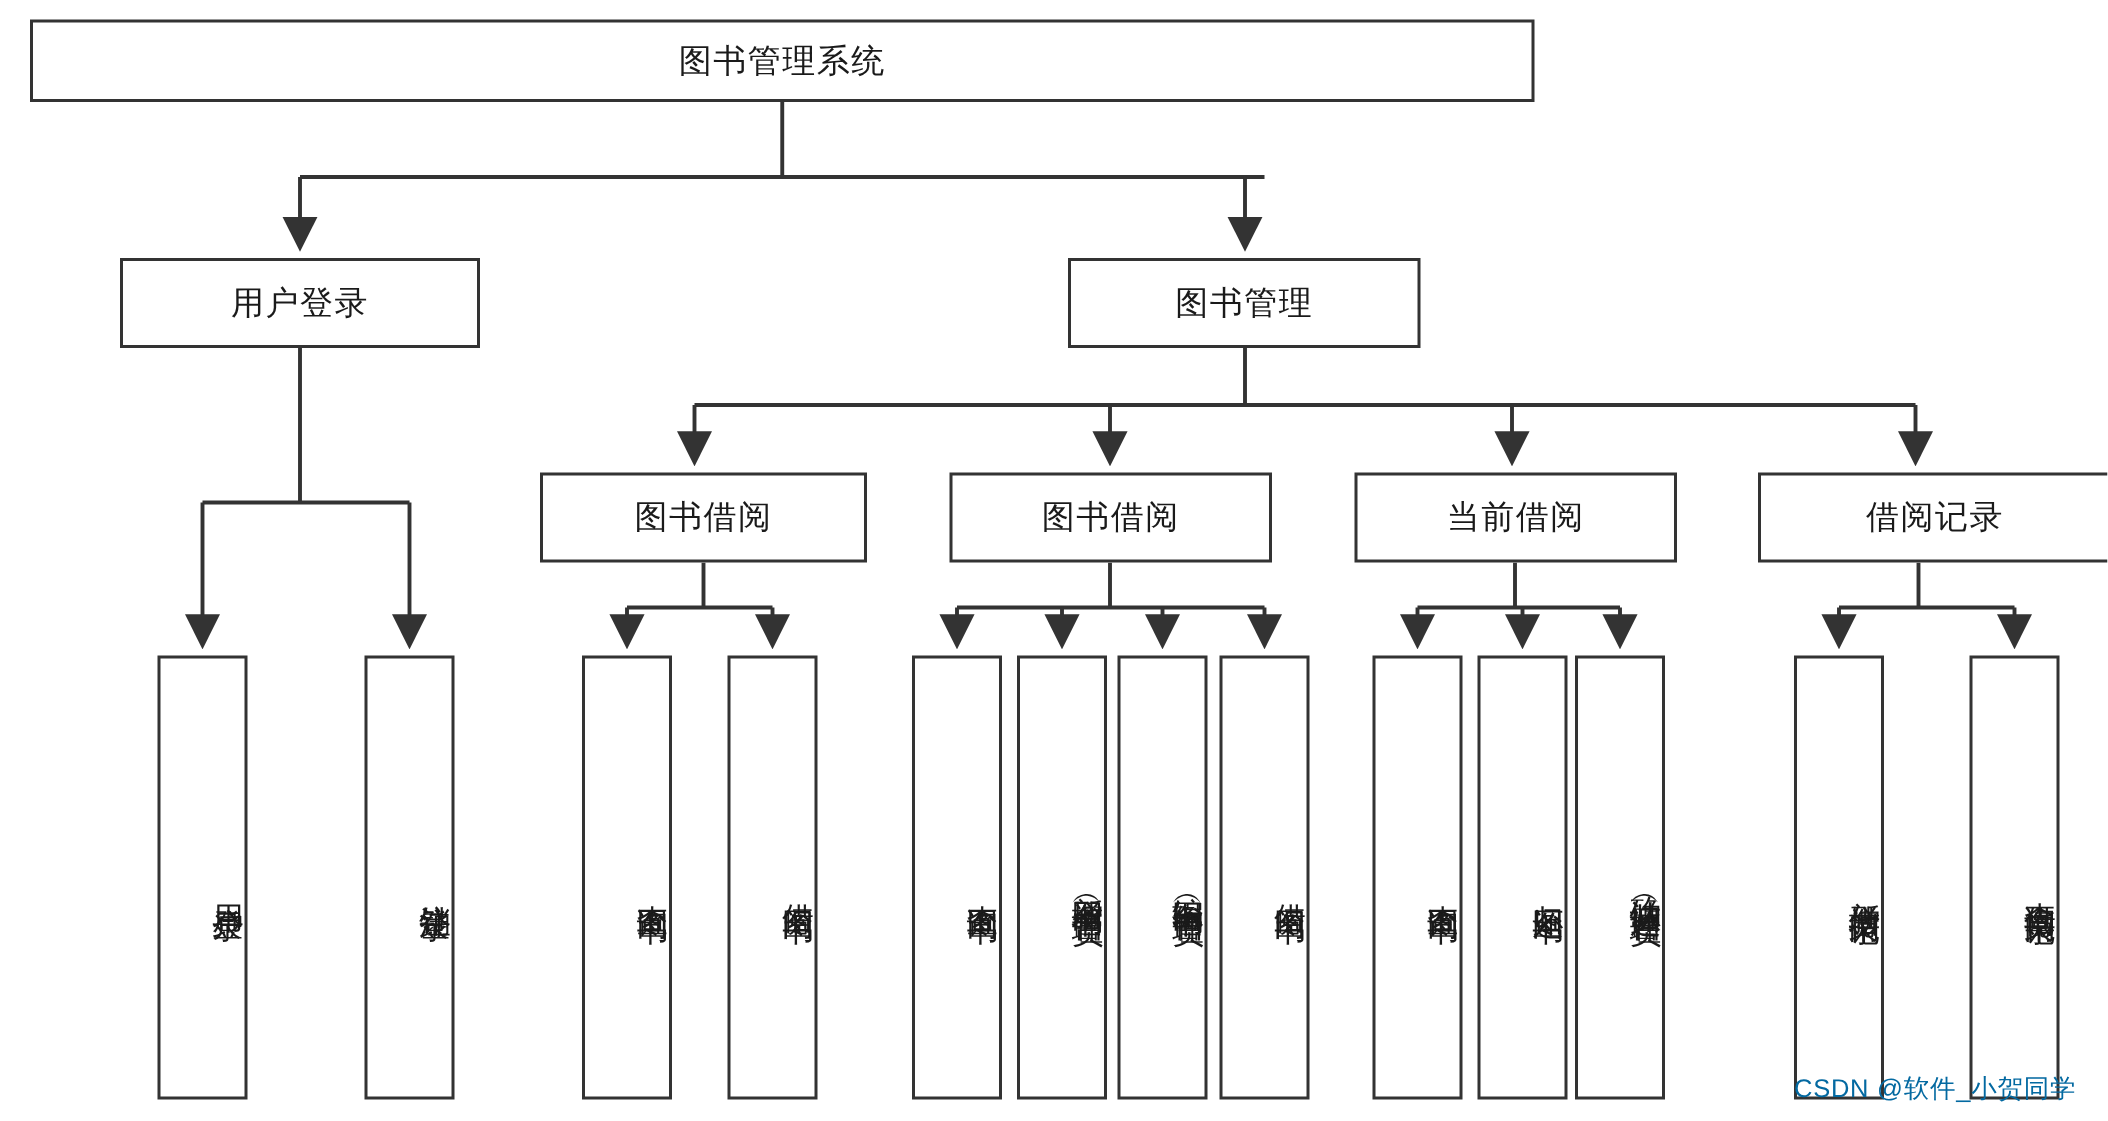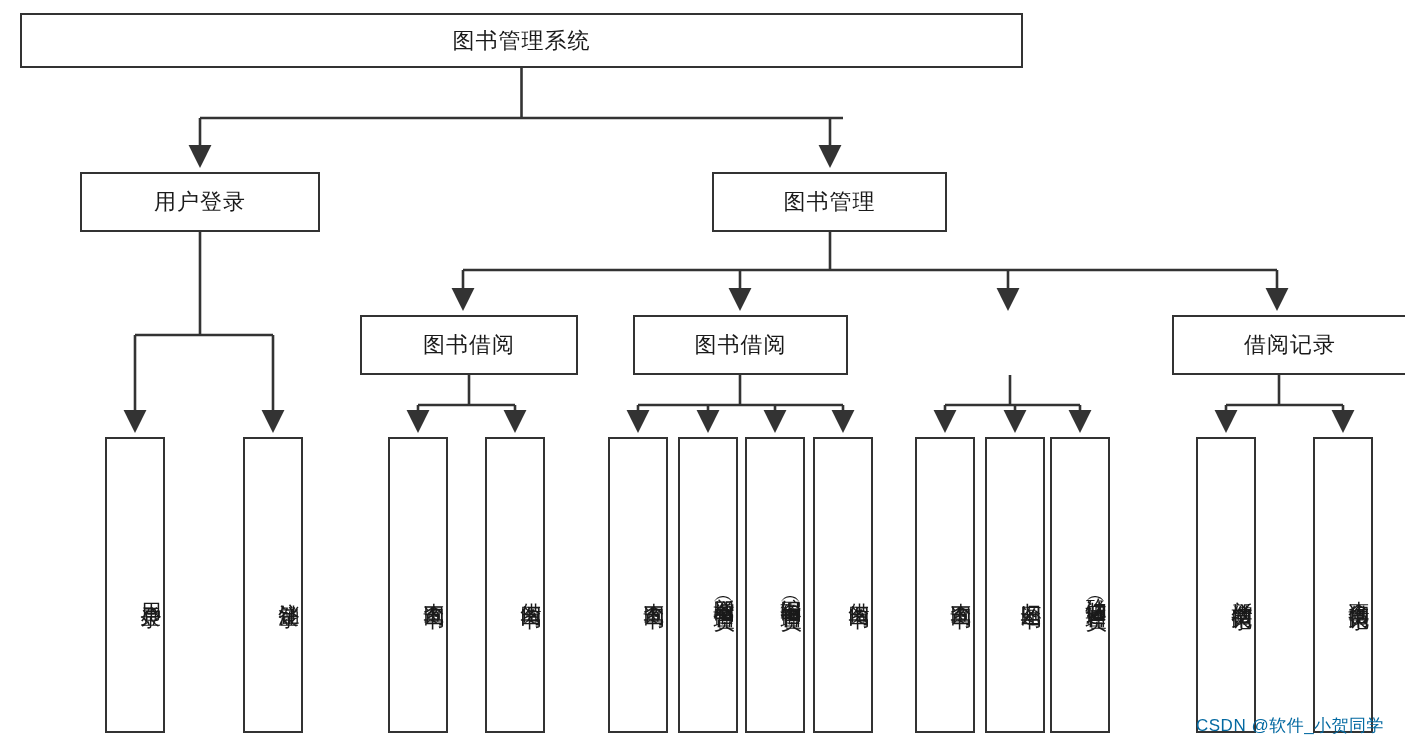--- a/index.html
+++ b/index.html
@@ -124,20 +124,21 @@
   <div class="node horiz root" id="node-root" style="left: 20px; top: 13px; width: 1003px; height: 55px;">图书管理系统</div>
 
   <div class="node horiz" id="node-user-login" style="left: 80px; top: 172px; width: 240px; height: 60px;">用户登录</div>
 
   <div class="node horiz" id="node-book-manage" style="left: 712px; top: 172px; width: 235px; height: 60px;">图书管理</div>
 
   <div class="node horiz" id="node-new-book-rec" style="left: 360px; top: 315px; width: 218px; height: 60px;">图书借阅</div>
 
   <div class="node horiz" id="node-book-borrow" style="left: 633px; top: 315px; width: 215px; height: 60px;">图书借阅</div>
 
+  <div class="node horiz" id="node-current-borrow" style="left: 903px; top: 315px; width: 215px; height: 60px;">当前借阅</div>
 
   <div class="node horiz" id="node-borrow-record" style="left: 1172px; top: 315px; width: 236px; height: 60px;">借阅记录</div>
 
   <div id="leaf-layer">
       <div class="node vert" style="left: 105px; top: 437px; width: 60px; height: 296px;">
         <span class="vlabel">用户登录</span>
       </div>
       <div class="node vert" style="left: 243px; top: 437px; width: 60px; height: 296px;">
         <span class="vlabel">注销登录</span>
       </div>

